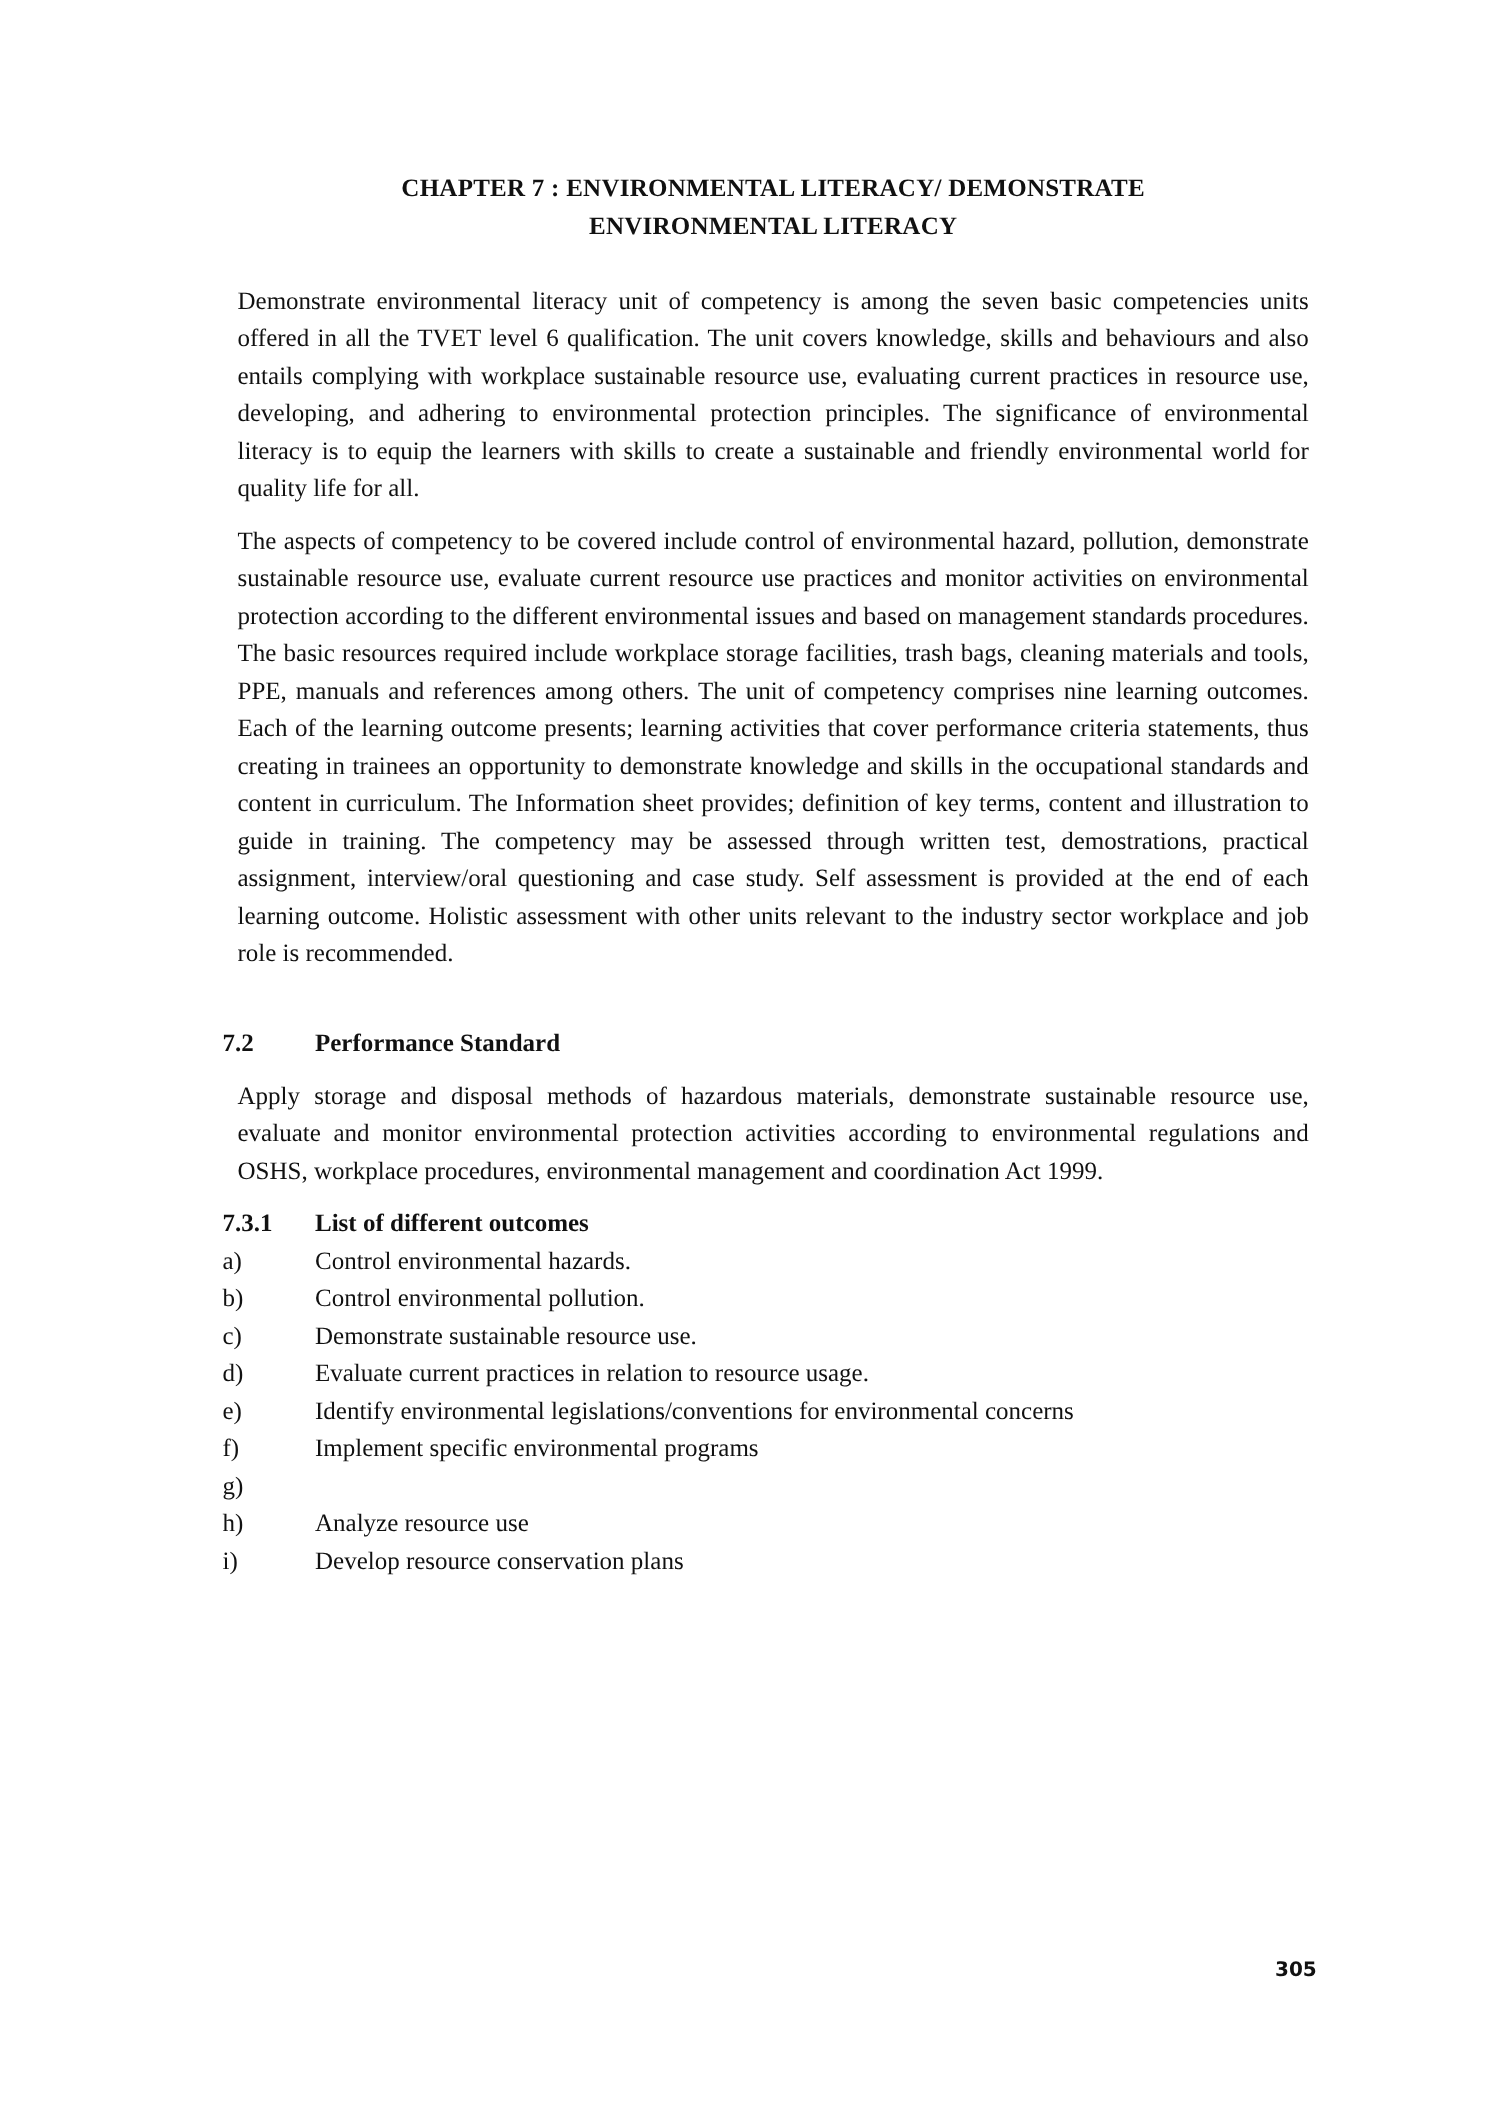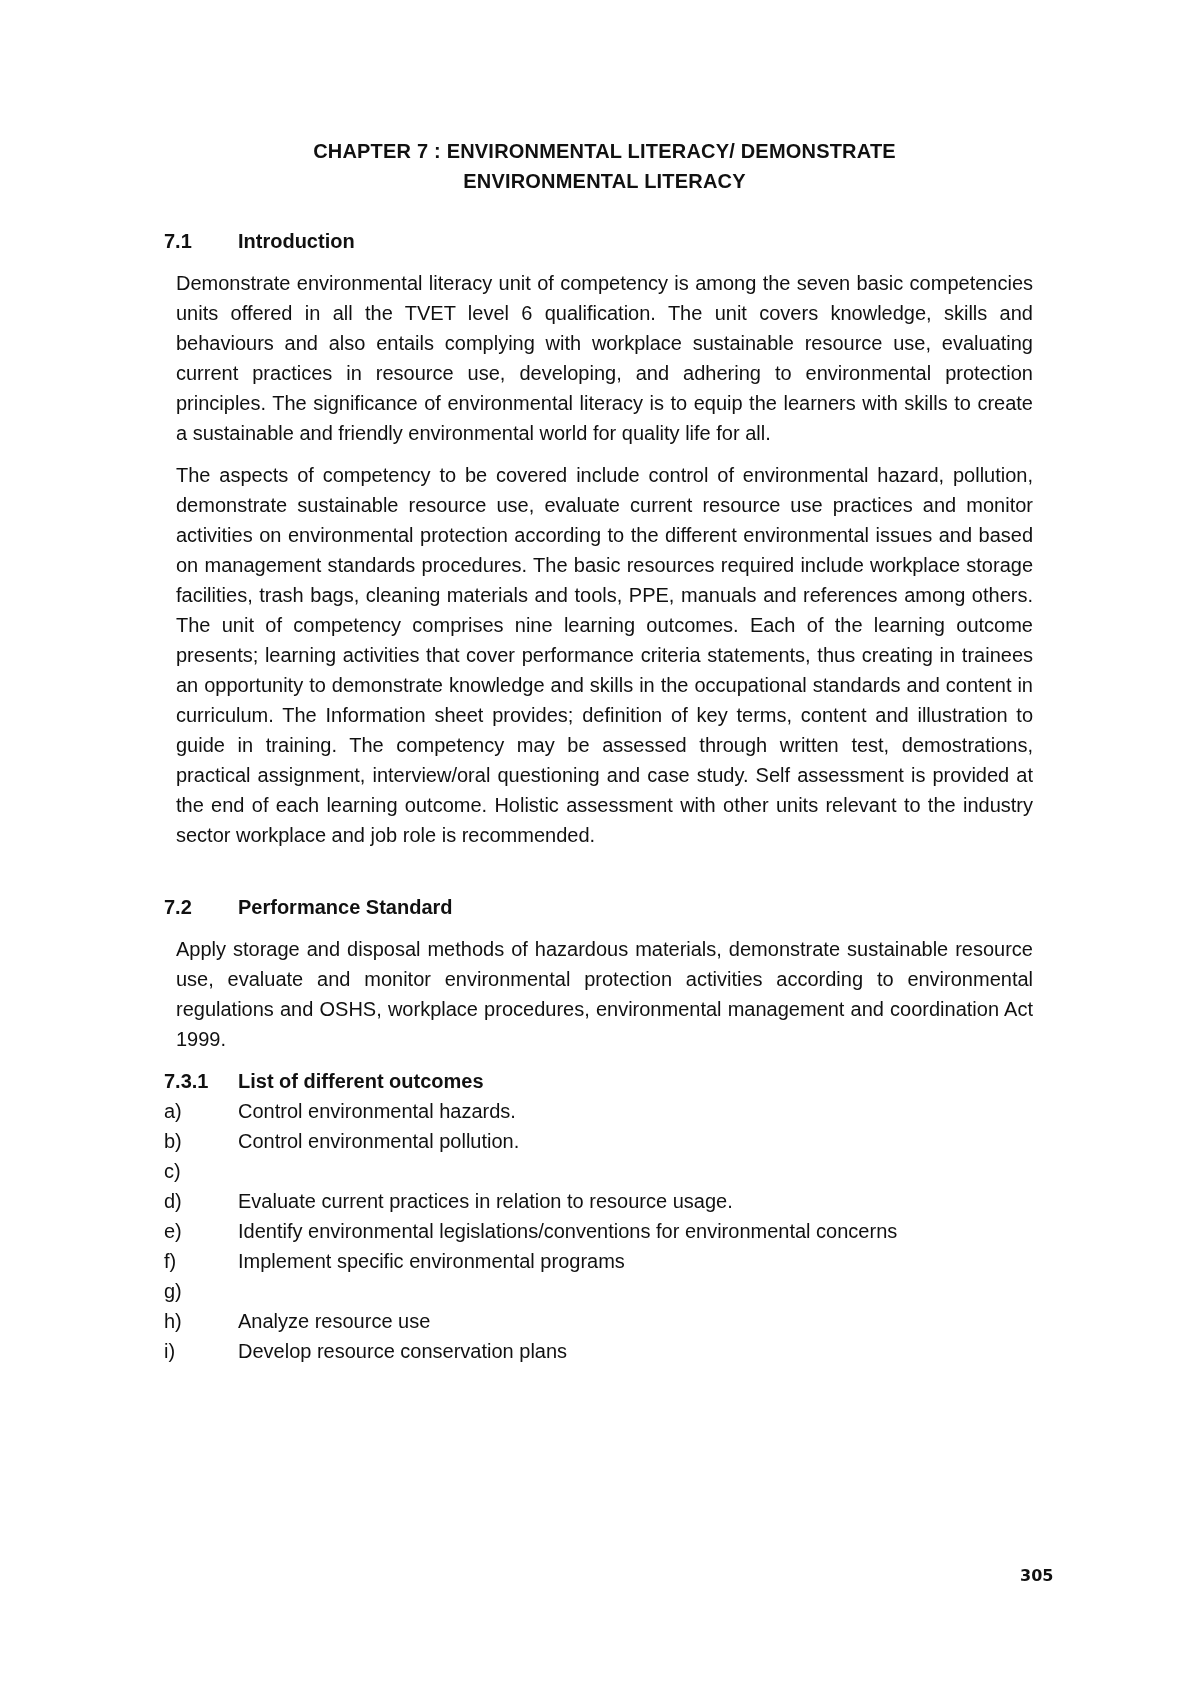--- a/index.html
+++ b/index.html
@@ -1,19 +1,19 @@
 <!DOCTYPE html>
 <html><head>
 <meta charset="utf-8">
 <style>
   html, body { margin: 0; padding: 0; background: #ffffff; }
   body { width: 1200px; height: 1696px; position: relative; overflow: hidden; }
   .page {
-    position: absolute; left: 164px; top: 136px; width: 881px;
-    font-family: Liberation Sans, sans-serif;
+    position: absolute; left: 178px; top: 136px; width: 881px;
+    font-family: Liberation Serif, serif;
     color: #111111; font-size: 20px; line-height: 30px;
   }
   .chapter-title {
     text-align: center; font-weight: bold; font-size: 20px; line-height: 30px;
     margin: 0 0 30px 0; letter-spacing: 0.2px;
   }
   .chapter-title span { display: block; }
   .heading { font-weight: bold; display: flex; margin: 0; }
   .heading .num { width: 74px; flex: 0 0 74px; }
   .para { text-align: justify; margin: 12px; }
@@ -29,24 +29,20 @@
 </head>
 <body>
 
 <div class="page">
 
   <div class="chapter-title">
     <span>CHAPTER 7 : ENVIRONMENTAL LITERACY/ DEMONSTRATE</span>
     <span>ENVIRONMENTAL LITERACY</span>
   </div>
 
-  <div class="heading">
-    <span class="num">7.1</span>
-    <span>Introduction</span>
-  </div>
   <p class="para">Demonstrate environmental literacy unit of competency is among the seven basic competencies units offered in all the TVET level 6 qualification. The unit covers knowledge, skills and behaviours and also entails complying with workplace sustainable resource use, evaluating current practices in resource use, developing, and adhering to environmental protection principles. The significance of environmental literacy is to equip the learners with skills to create a sustainable and friendly environmental world for quality life for all.</p>
   <p class="para">The aspects of competency to be covered include control of environmental hazard, pollution, demonstrate sustainable resource use, evaluate current resource use practices and monitor activities on environmental protection according to the different environmental issues and based on management standards procedures. The basic resources required include workplace storage facilities, trash bags, cleaning materials and tools, PPE, manuals and references among others. The unit of competency comprises nine learning outcomes. Each of the learning outcome  presents;  learning activities that cover performance criteria statements, thus creating in trainees an opportunity to demonstrate knowledge and skills in the occupational standards and content in curriculum. The Information sheet provides; definition of key terms, content and illustration to guide in training. The competency may be assessed through written test, demostrations, practical assignment, interview/oral questioning and case study. Self assessment is provided at the end of each learning outcome. Holistic assessment with other units relevant to the industry sector workplace and job role is recommended.</p>
 
   <div class="gap"></div>
 
   <div class="heading">
     <span class="num">7.2</span>
     <span>Performance Standard</span>
   </div>
   <p class="para">Apply storage and disposal methods of hazardous materials, demonstrate sustainable resource use, evaluate and monitor environmental protection activities according to environmental regulations and OSHS, workplace procedures, environmental management and coordination Act 1999.</p>
@@ -60,20 +56,21 @@
     <li>
       <span class="marker">a)</span>
       <span>Control environmental hazards.</span>
     </li>
     <li>
       <span class="marker">b)</span>
       <span>Control environmental pollution.</span>
     </li>
     <li>
       <span class="marker">c)</span>
+      <span>Demonstrate sustainable resource use.</span>
     </li>
     <li>
       <span class="marker">d)</span>
       <span>Evaluate current practices in relation to resource usage.</span>
     </li>
     <li>
       <span class="marker">e)</span>
       <span>Identify environmental legislations/conventions for environmental concerns</span>
     </li>
     <li>

